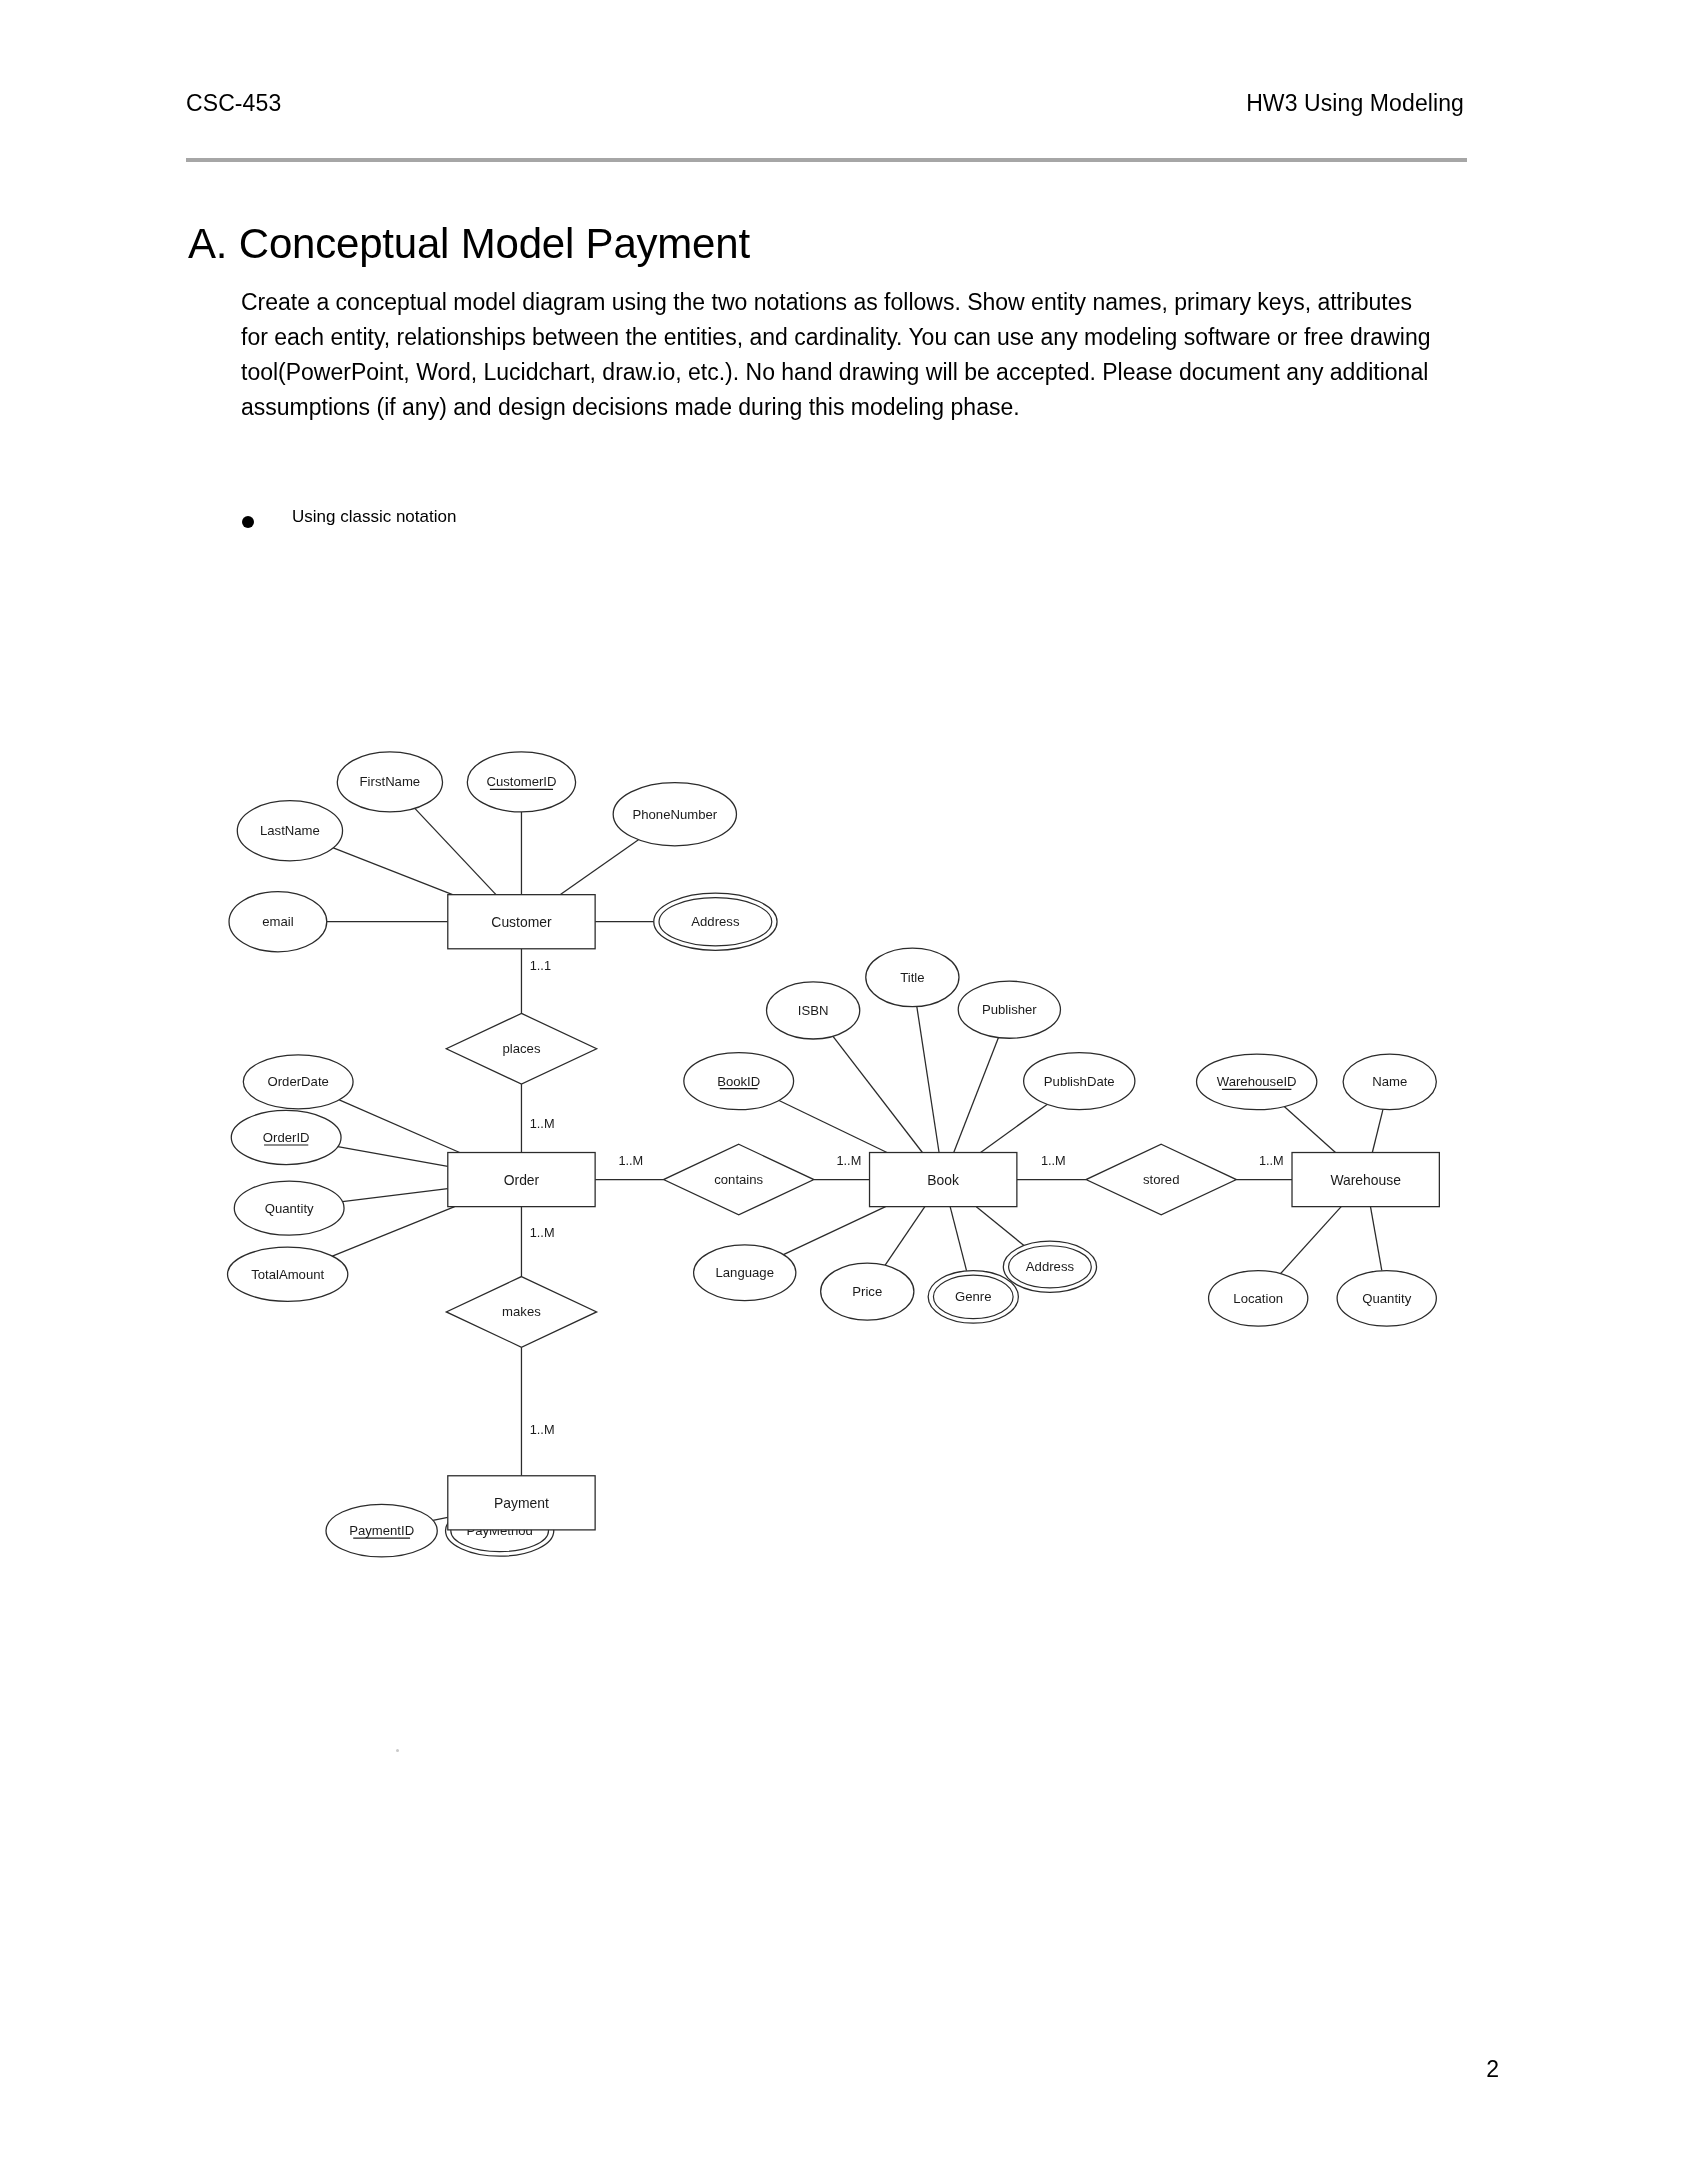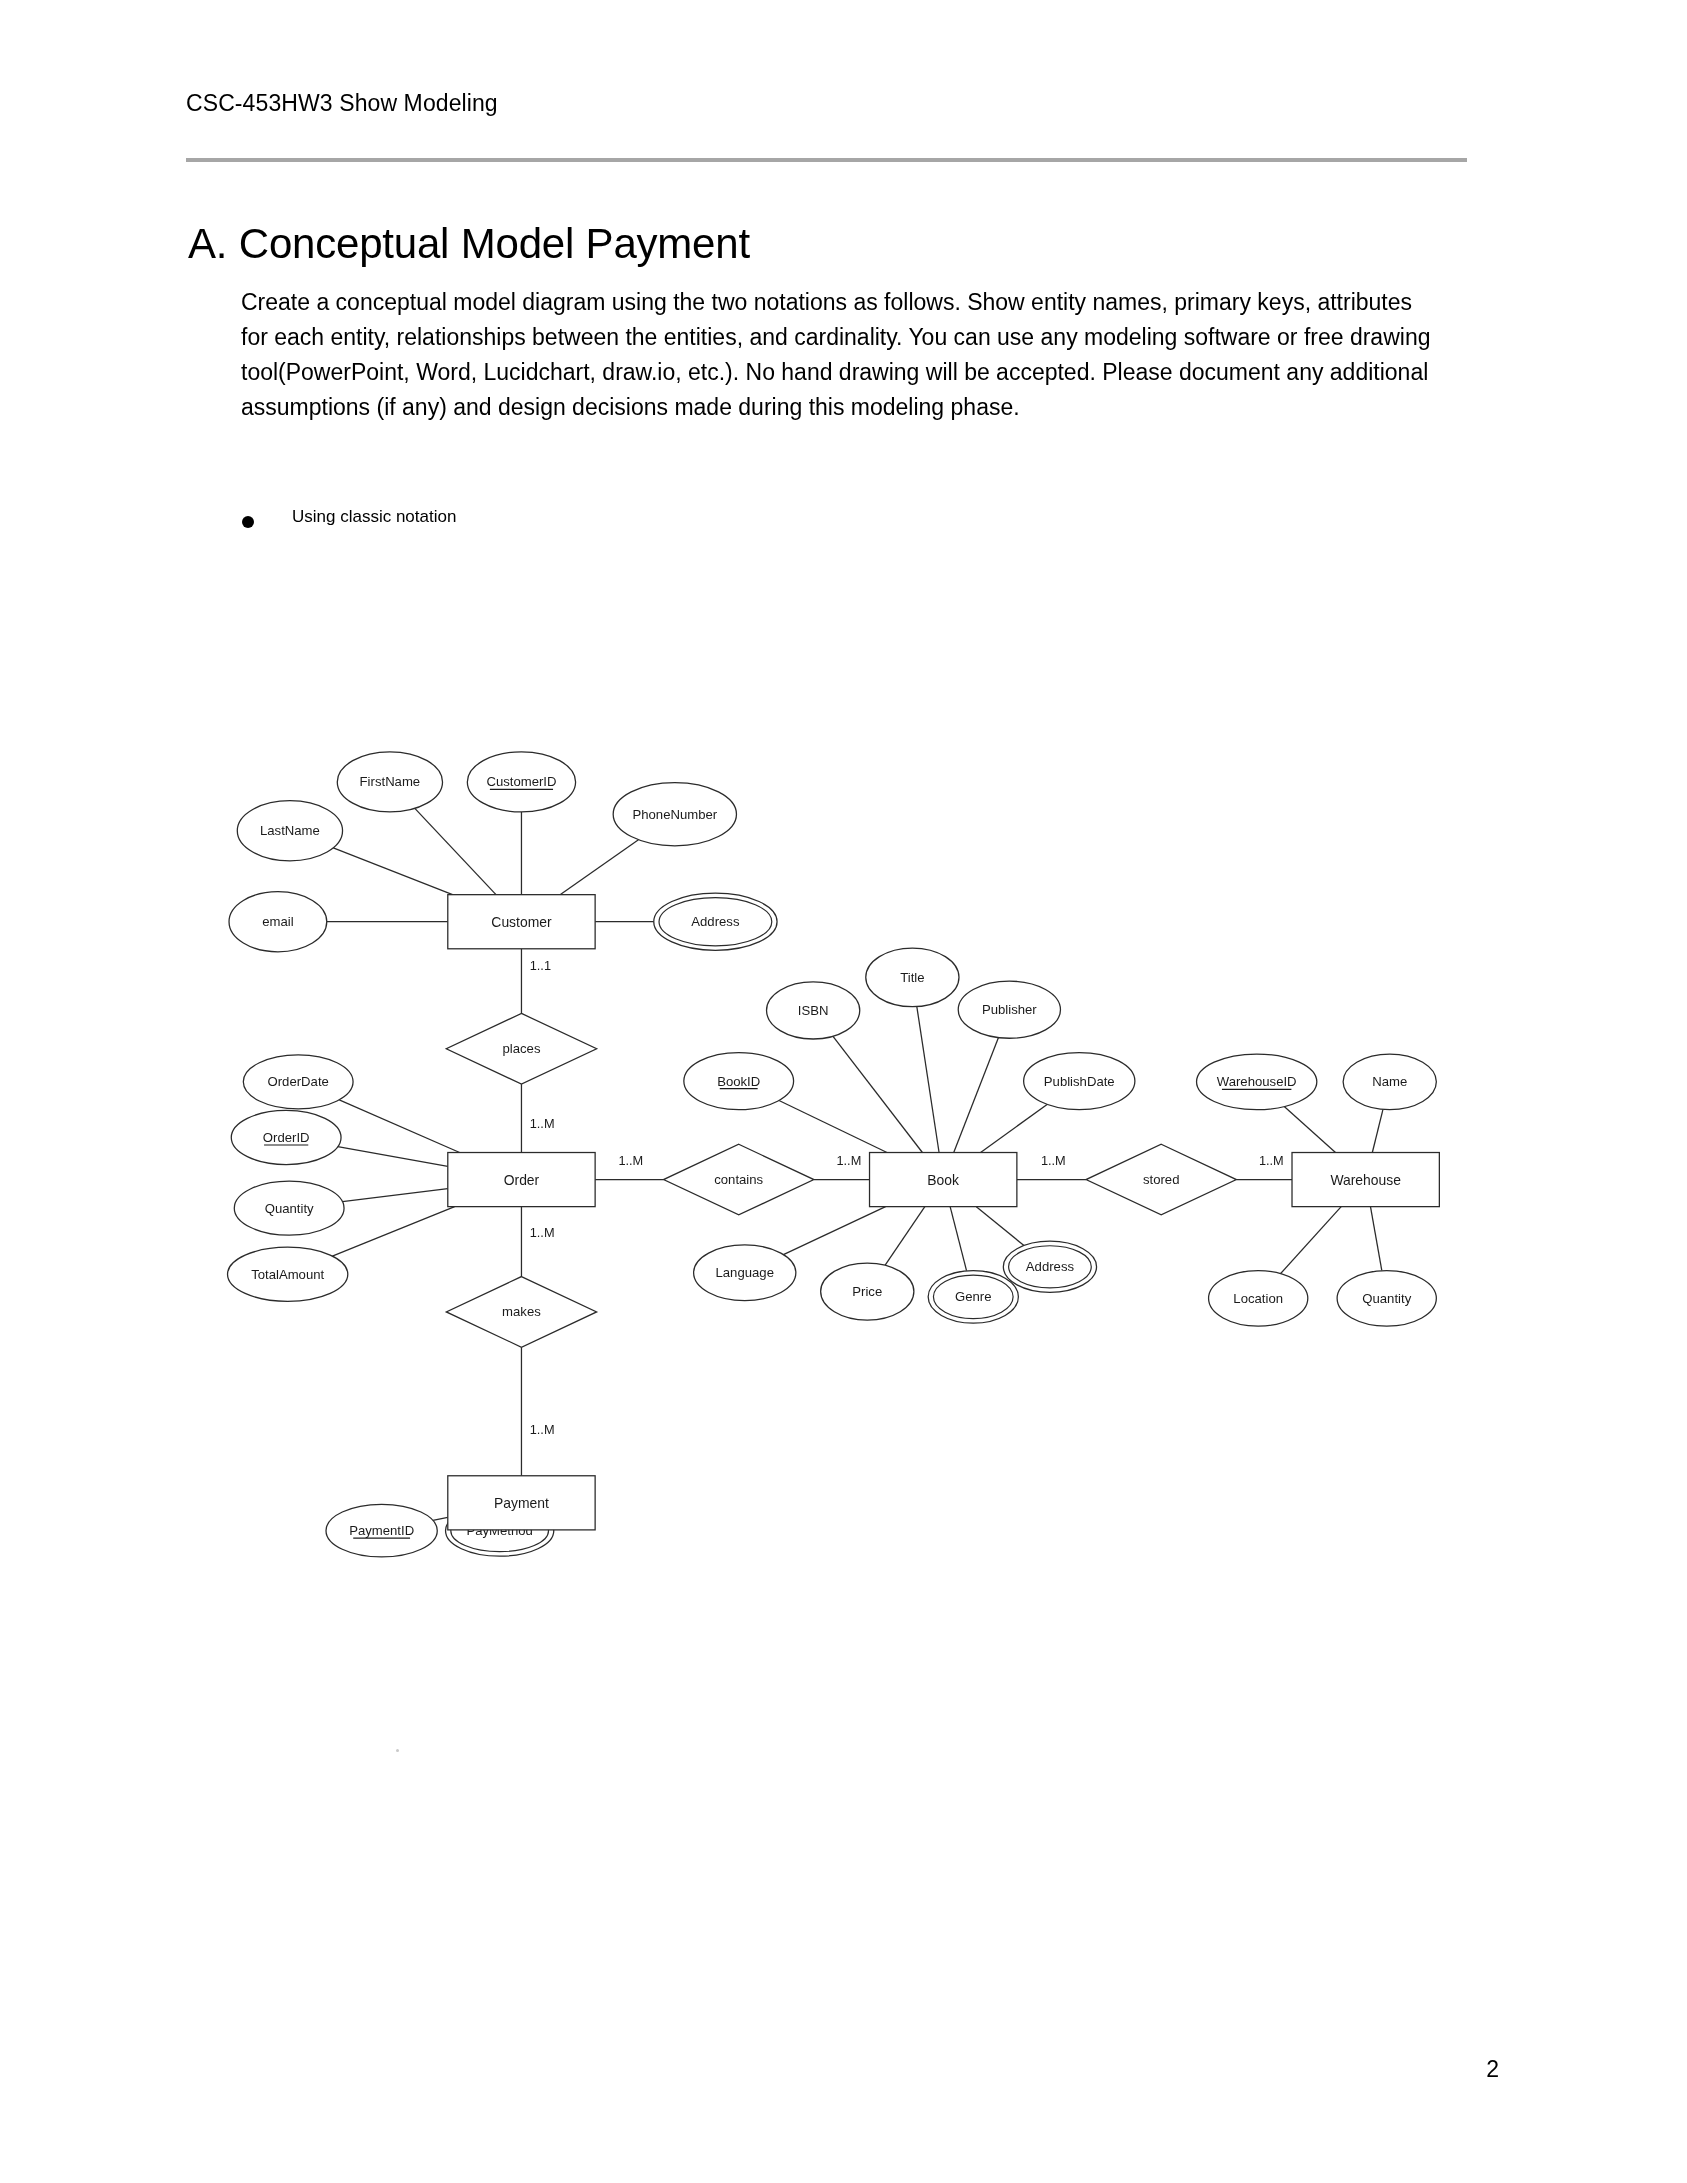--- a/index.html
+++ b/index.html
@@ -20,21 +20,21 @@
     inset: 0;
     background: #ffffff;
   }
   
   .doc-header {
     position: absolute;
     left: 186px;
     top: 90px;
     width: 1278px;
     display: flex;
-    justify-content: flex-start;
+    justify-content: space-between;
     align-items: baseline;
     font-size: 23px;
     letter-spacing: 0.1px;
   }
   .header-rule {
     position: absolute;
     left: 186px;
     top: 158px;
     width: 1281px;
     height: 3.8px;
@@ -132,21 +132,21 @@
     border-radius: 50%;
   }
 </style>
 </head>
 <body>
 
 <div class="page">
 
   <div class="doc-header">
     <span>CSC-453</span>
-    <span>HW3 Show Modeling</span>
+    <span>HW3 Using Modeling</span>
   </div>
   <div class="header-rule"></div>
 
   <h1 class="section-title">A. Conceptual Model Payment</h1>
 
   <p class="body-para">Create a conceptual model diagram using the two notations as follows. Show entity names, primary keys, attributes for each entity, relationships between the entities, and cardinality. You can use any modeling software or free drawing tool(PowerPoint, Word, Lucidchart, draw.io, etc.). No hand drawing will be accepted. Please document any additional assumptions (if any) and design decisions made during this modeling phase.</p>
 
   <div class="bullet-row">
     <span class="bullet-dot"></span>
     <span>Using classic notation</span>

